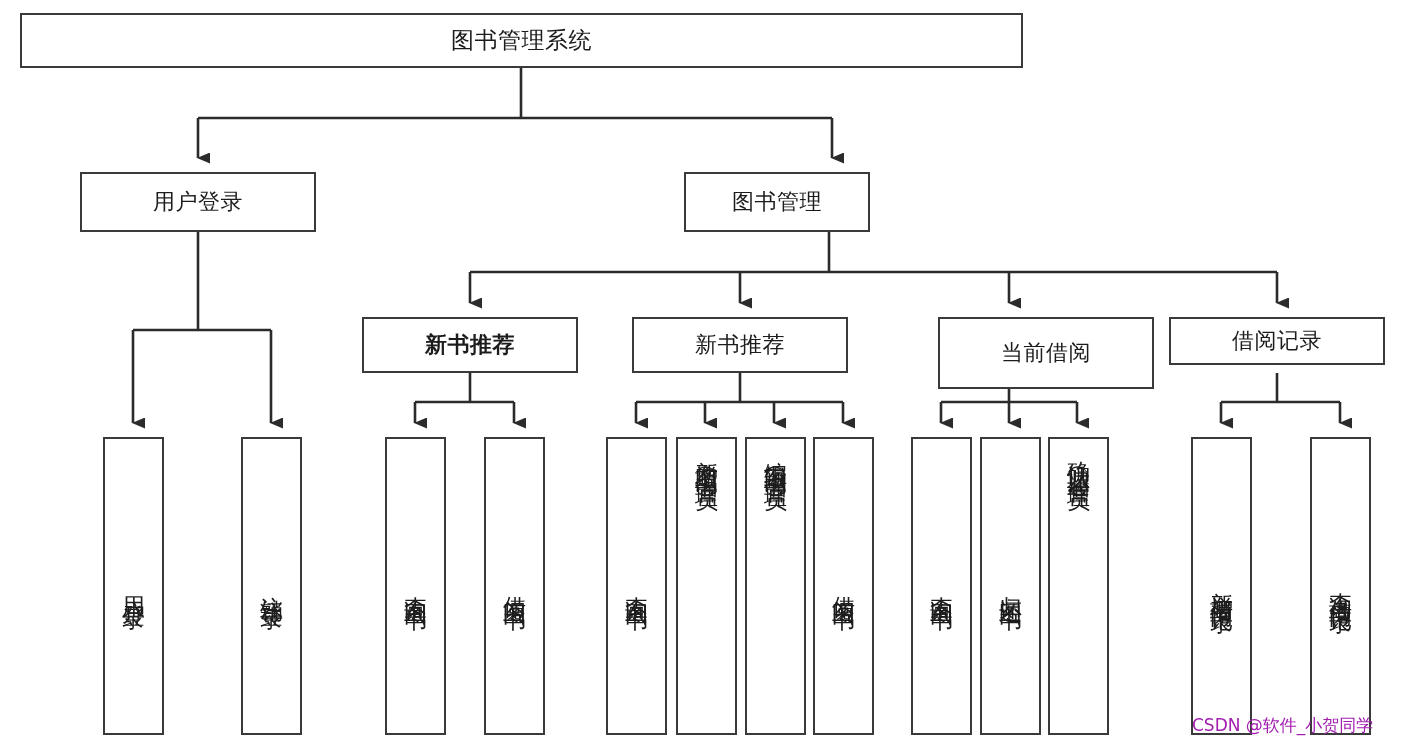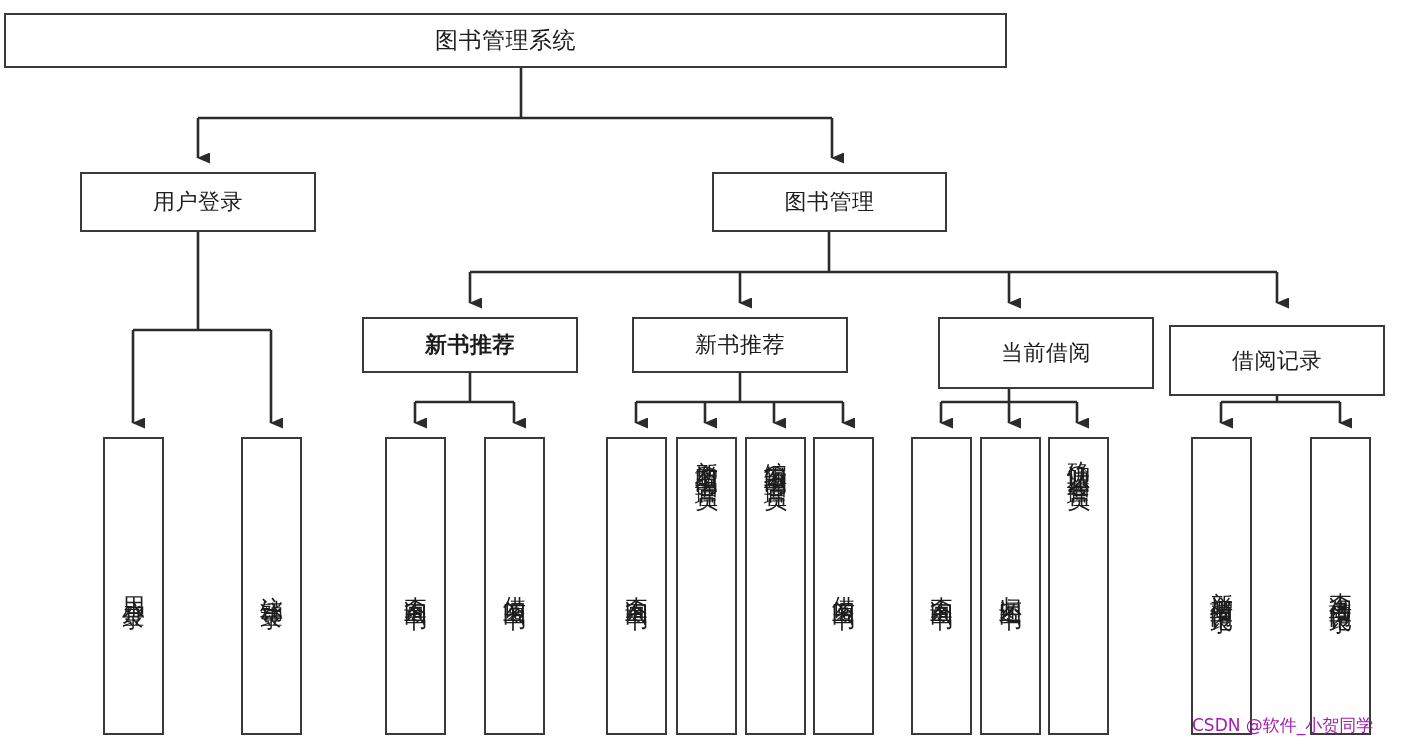--- a/index.html
+++ b/index.html
@@ -122,41 +122,41 @@
       <path d="M1009,402 L1009,423" marker-end="url(#arw)"></path>
       <path d="M1077,402 L1077,423" marker-end="url(#arw)"></path>
 
       <path d="M1277,373 L1277,402"></path>
       <path d="M1221,402 L1340,402"></path>
       <path d="M1221,402 L1221,423" marker-end="url(#arw)"></path>
       <path d="M1340,402 L1340,423" marker-end="url(#arw)"></path>
     </g>
   </svg>
 
-  <div class="node horiz title" style="left:4px; top:13px; width:1003px; height:55px;">
+  <div class="node horiz title" style="left:20px; top:13px; width:1003px; height:55px;">
     <span class="lbl">图书管理系统</span>
   </div>
 
   <div class="node horiz" style="left:80px; top:172px; width:236px; height:60px;">
     <span class="lbl">用户登录</span>
   </div>
-  <div class="node horiz" style="left:712px; top:172px; width:235px; height:60px;">
+  <div class="node horiz" style="left:684px; top:172px; width:186px; height:60px;">
     <span class="lbl">图书管理</span>
   </div>
 
   <div class="node horiz" style="left:362px; top:317px; width:216px; height:56px;font-weight:bold;">
     <span class="lbl">新书推荐</span>
   </div>
   <div class="node horiz" style="left:632px; top:317px; width:216px; height:56px;">
     <span class="lbl">新书推荐</span>
   </div>
   <div class="node horiz" style="left:938px; top:317px; width:216px; height:72px;justify-content:center;">
     <span class="lbl">当前借阅</span>
   </div>
-  <div class="node horiz" style="left:1169px; top:317px; width:216px; height:71px;margin-top:8px;">
+  <div class="node horiz" style="left:1169px; top:317px; width:216px; height:48px;">
     <span class="lbl">借阅记录</span>
   </div>
 
   <div class="node vert mid" style="left:103px; top:437px; width:61px; height:298px;">
     <span class="lbl">用户登录</span>
   </div>
   <div class="node vert mid" style="left:241px; top:437px; width:61px; height:298px;">
     <span class="lbl">注销登录</span>
   </div>
 

